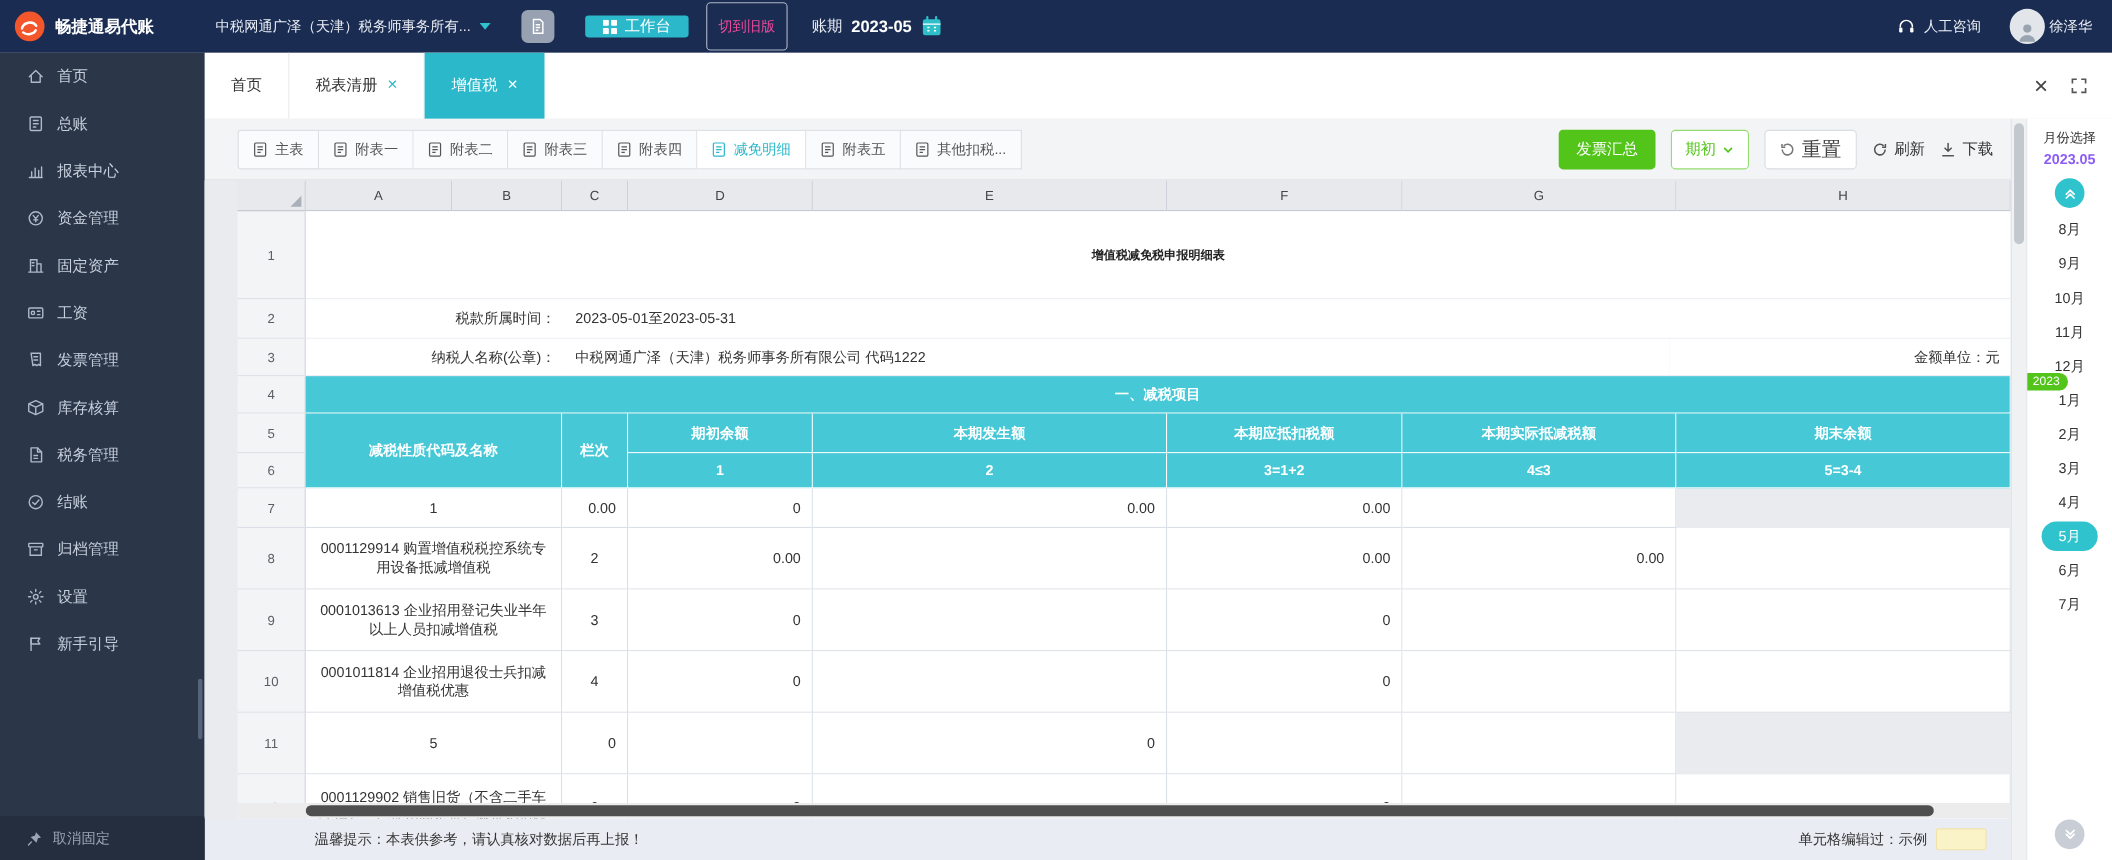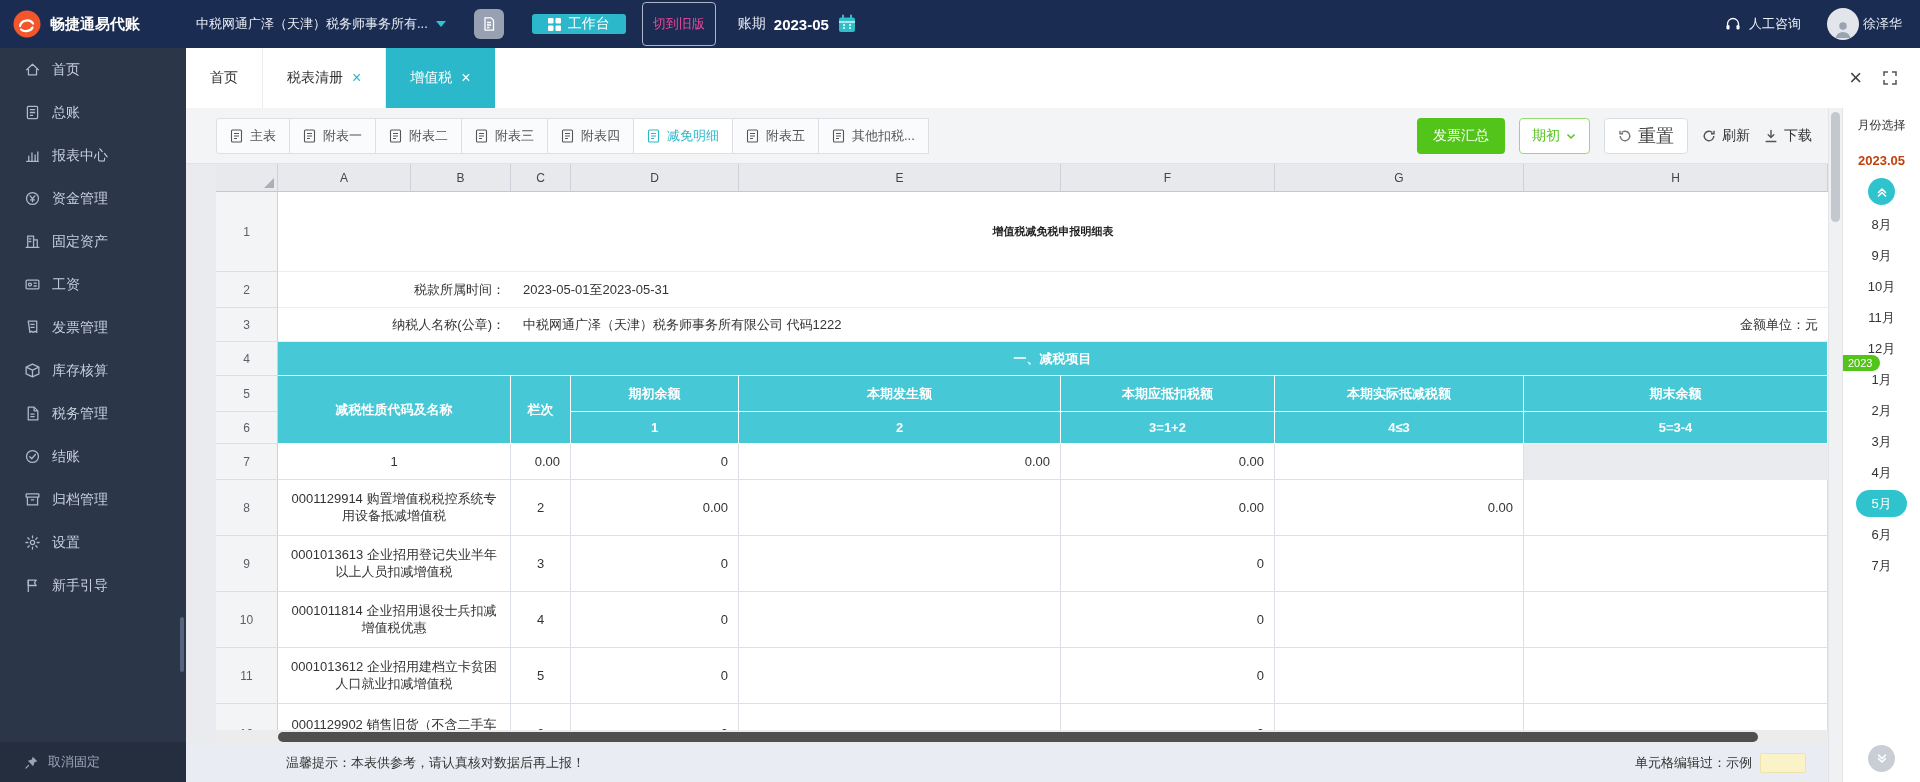--- a/index.html
+++ b/index.html
@@ -97,21 +97,21 @@
   .fright { margin-left:auto; display:flex; align-items:center; gap:8px; font-size:13px; color:#333; }
   .swatch { width:46px; height:20px; background:#fbf3c8; border:1px solid #efe3ab; border-radius:2px; }
 
   
   .vscroll { width:14px; flex:0 0 14px; background:#f0f1f3; border-left:1px solid #e2e4e8; position:relative; }
   .vthumb { position:absolute; top:4px; left:2px; width:9px; height:110px; background:#c3c7ce; border-radius:5px; cursor:grab; }
 
   
   .monthpanel { width:78px; flex:0 0 78px; background:#fff; border-left:1px solid #e2e4e8; display:flex; flex-direction:column; align-items:center; padding:9px 0 10px; }
   .mp-title { font-size:12px; color:#333; }
-  .mp-cur { font-size:13px; font-weight:bold; color:#c2410c; margin-top:19px; }
+  .mp-cur { font-size:13px; font-weight:bold; color:#8b5cf6; margin-top:3px; }
   .mp-circle { width:27px; height:27px; border-radius:50%; display:flex; align-items:center; justify-content:center; cursor:pointer; border:none; }
   .mp-up { background:#2fc3cd; margin:10px 0 4px; }
   .mp-down { background:#c9ced6; margin-top:auto; }
   .months { position:relative; width:100%; }
   .m-item { height:31px; display:flex; align-items:center; justify-content:center; font-size:13px; color:#333; cursor:pointer; }
   .m-item.active { background:#2fc3cd; color:#fff; border-radius:15px; height:27px; margin:2px 13px; }
   .year-badge { position:absolute; left:0; top:146px; background:#52c41a; color:#fff; font-size:11px; padding:2px 8px 2px 5px; border-radius:0 9px 9px 0; }
 </style>
 </head>
 <body>
@@ -508,21 +508,20 @@
               <div class="cell name">0001011814 企业招用退役士兵扣减增值税优惠</div>
               <div class="cell ctr">4</div>
               <div class="cell num">0</div>
               <div class="cell num"></div>
               <div class="cell num">0</div>
               <div class="cell num"></div>
               <div class="cell num"></div>
             </div>
             <div class="r cols-data" style="height:56px">
               <div class="g">11</div>
-              <div class="cell name">0001013612 企业招用建档立卡贫困人口就业扣减增值税</div>
               <div class="cell ctr">5</div>
               <div class="cell num">0</div>
               <div class="cell num"></div>
               <div class="cell num">0</div>
               <div class="cell num"></div>
               <div class="cell num"></div>
             </div>
             <div class="r cols-data" style="height:60px">
               <div class="g">12</div>
               <div class="cell name">0001129902 销售旧货（不含二手车经销）、已使用固定资产减征增值税</div>

